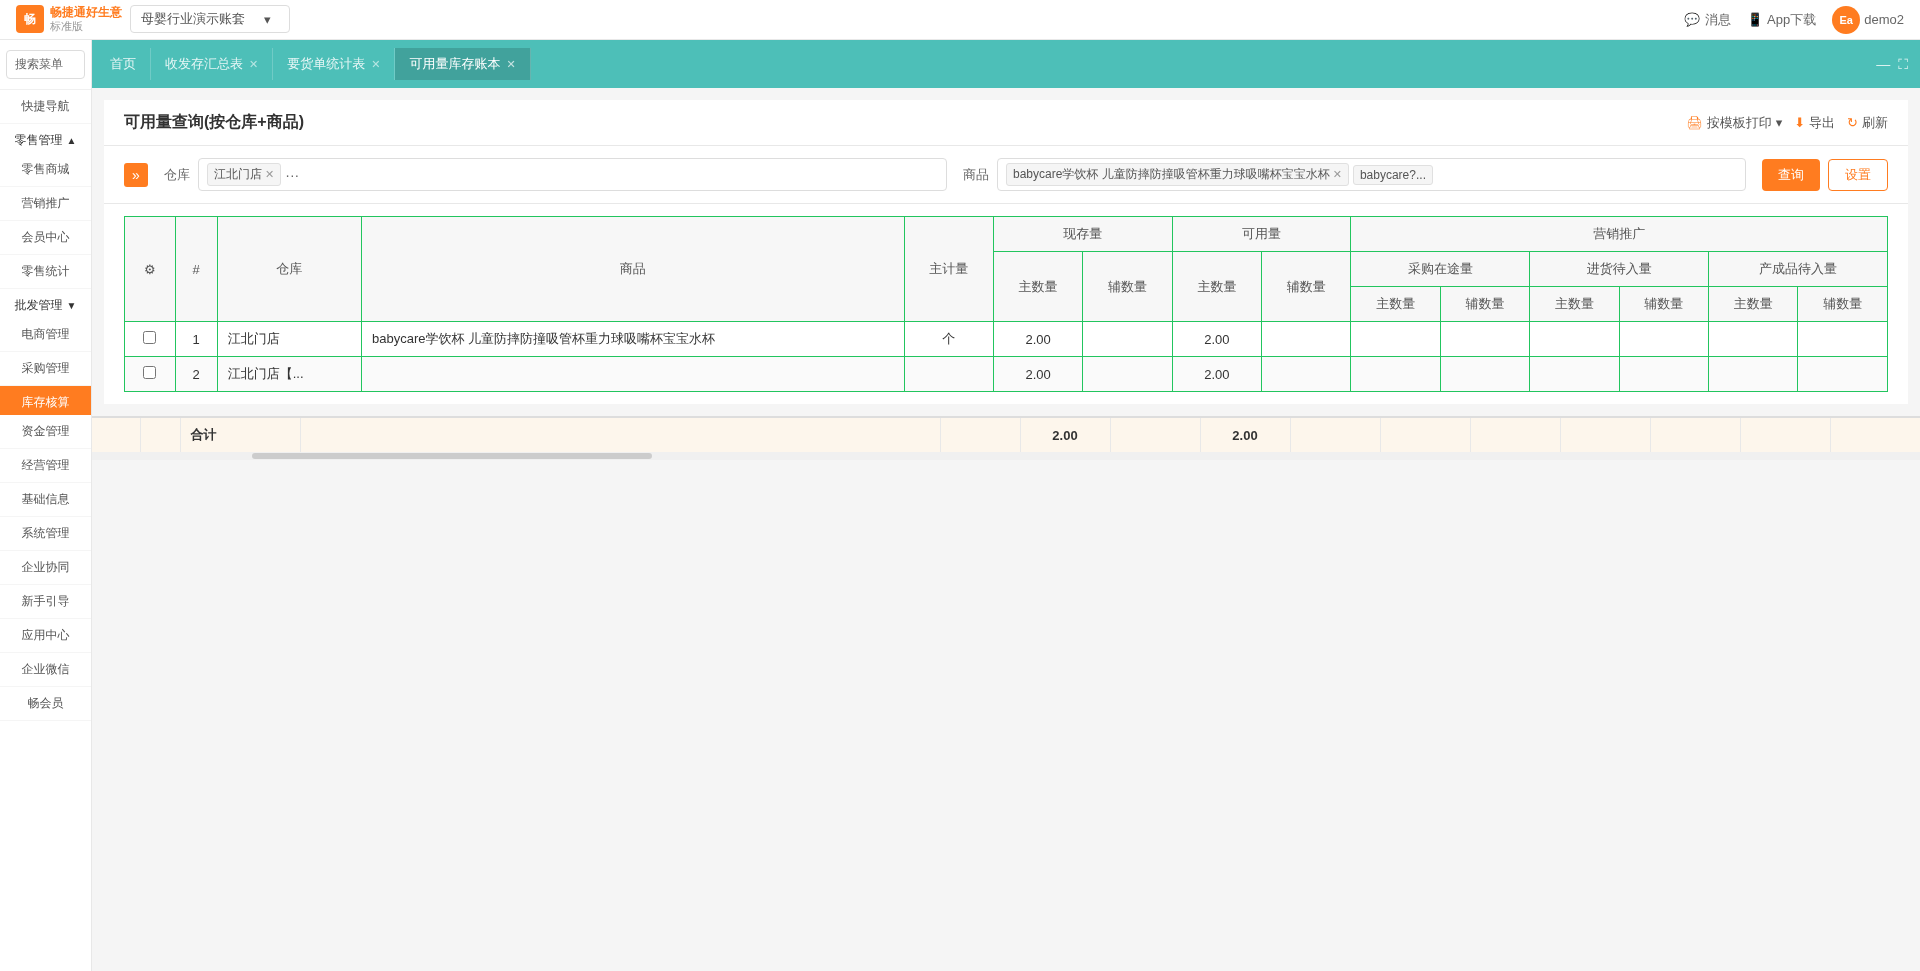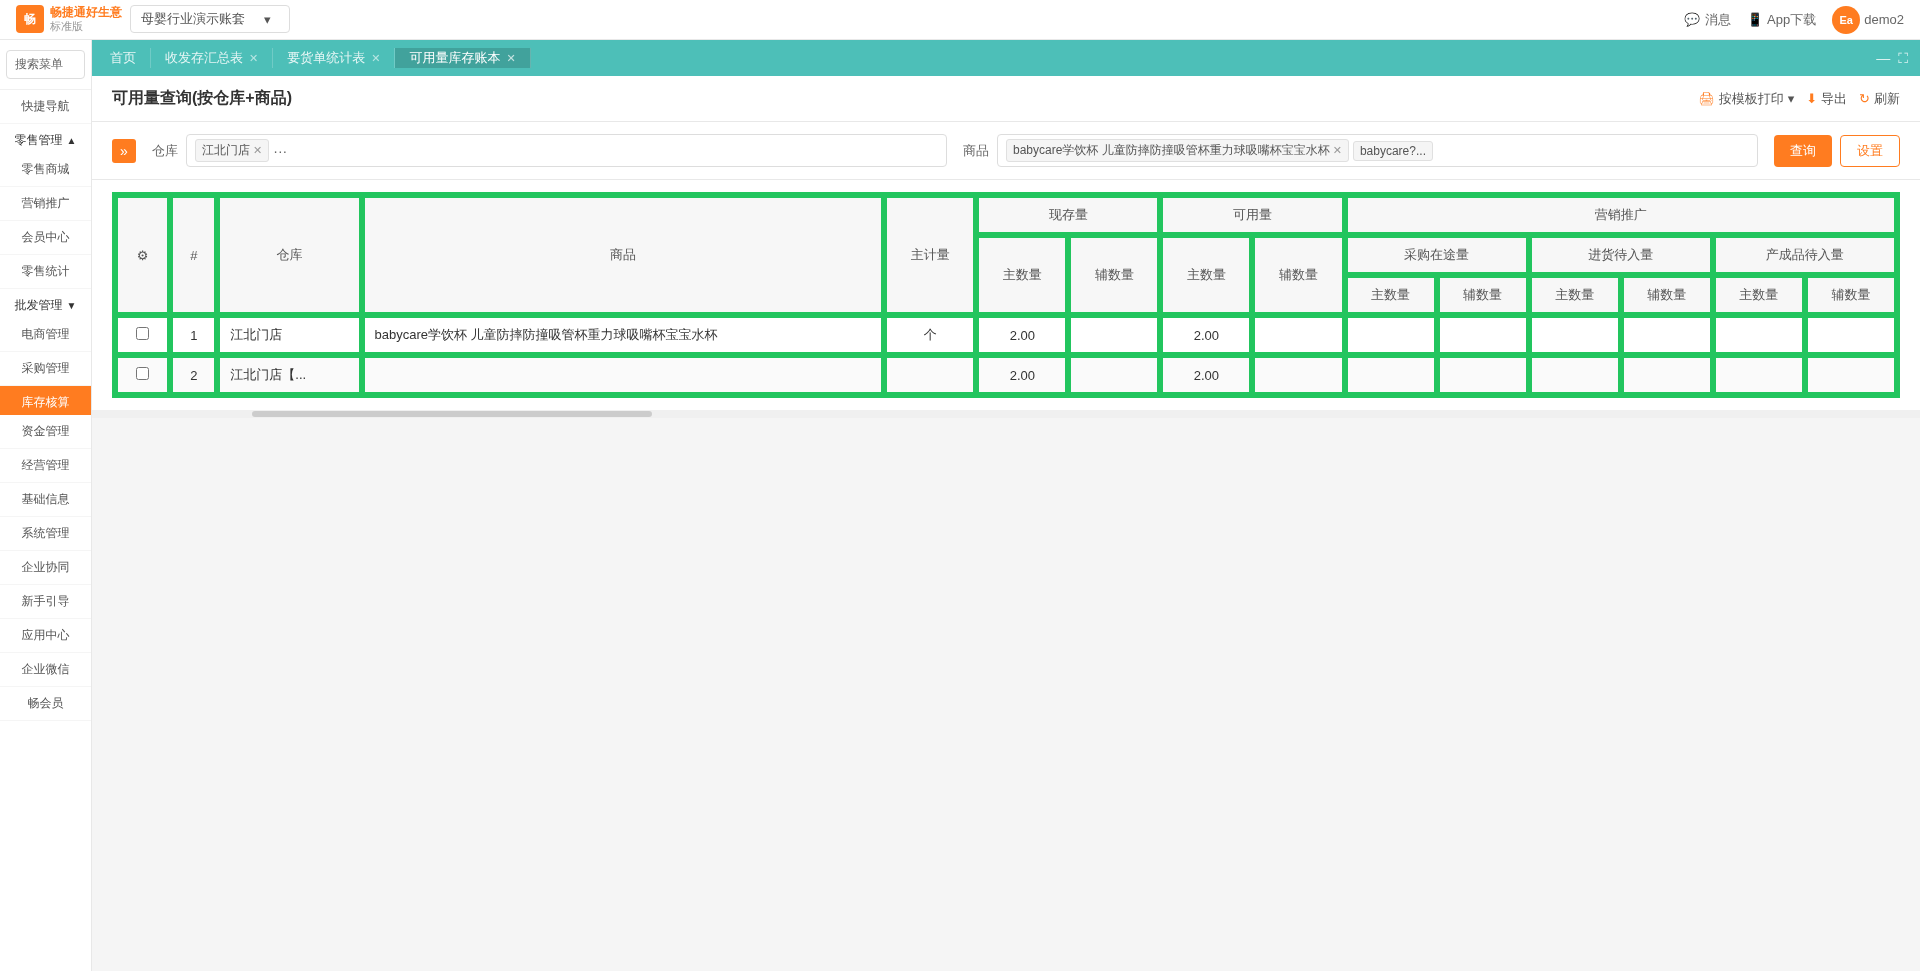--- a/index.html
+++ b/index.html
@@ -160,21 +160,21 @@
       flex-direction: column;
       overflow: hidden;
       background: #f5f5f5;
     }
 
     
     .tab-bar {
       background: #4dbfb8;
       display: flex;
       align-items: center;
-      height: 36px;
+      height: 48px;
       padding: 8px 4px;
       flex-shrink: 0;
     }
     .tab-item {
       display: flex;
       align-items: center;
       gap: 6px;
       padding: 0 14px;
       height: 100%;
       font-size: 13px;
@@ -209,21 +209,21 @@
     .page-content {
       flex: 1;
       overflow-y: auto;
       padding: 0;
       background: #f5f5f5;
     }
 
     
     .inner-page {
       background: #fff;
-      margin: 0;
+      margin: 12px;
     }
 
     
     .page-header {
       display: flex;
       align-items: center;
       justify-content: space-between;
       padding: 12px 20px;
       border-bottom: 1px solid #e8e8e8;
       background: #fff;
@@ -337,21 +337,21 @@
     .table-container {
       padding: 12px 20px;
       background: #fff;
     }
     .data-table {
       width: 100%;
       border-collapse: collapse;
       border: 1px solid #e8e8e8;
     }
     .data-table th, .data-table td {
-      border: 6px solid #22c55e;
+      border: 1px solid #22c55e;
       padding: 8px 10px;
       text-align: center;
       font-size: 13px;
     }
     .data-table thead tr th {
       background: #f7f7f7;
       color: #555;
       font-weight: normal;
     }
     .data-table thead .header-group th {
@@ -576,19 +576,42 @@
       <td></td>
       <td></td>
       <td></td>
       <td></td>
     </tr>
               </tbody>
           </table>
         </div>
       </div>
 
+      <div style="background:#fdf6ec; border-top:2px solid #ddd; padding:0;">
+        <table style="width:100%; border-collapse:collapse;">
+          <tbody>
+              <tr>
+            <td style="width:48px; border-right:1px solid #e8e8e8; padding:8px 10px;"></td>
+            <td style="width:40px; border-right:1px solid #e8e8e8; padding:8px 10px;"></td>
+            <td style="width:120px; padding:8px 10px; border-right:1px solid #e8e8e8; font-weight:bold;">合计</td>
+            <td style="flex:1; border-right:1px solid #e8e8e8; padding:8px 10px; min-width:300px;"></td>
+            <td style="width:80px; border-right:1px solid #e8e8e8; padding:8px 10px;"></td>
+            <td style="width:90px; text-align:center; border-right:1px solid #e8e8e8; padding:8px 10px; font-weight:bold;">2.00</td>
+            <td style="width:90px; border-right:1px solid #e8e8e8; padding:8px 10px;"></td>
+            <td style="width:90px; text-align:center; border-right:1px solid #e8e8e8; padding:8px 10px; font-weight:bold;">2.00</td>
+            <td style="width:90px; border-right:1px solid #e8e8e8; padding:8px 10px;"></td>
+            <td style="width:90px; border-right:1px solid #e8e8e8; padding:8px 10px;"></td>
+            <td style="width:90px; border-right:1px solid #e8e8e8; padding:8px 10px;"></td>
+            <td style="width:90px; border-right:1px solid #e8e8e8; padding:8px 10px;"></td>
+            <td style="width:90px; border-right:1px solid #e8e8e8; padding:8px 10px;"></td>
+            <td style="width:90px; border-right:1px solid #e8e8e8; padding:8px 10px;"></td>
+            <td style="width:90px; padding:8px 10px;"></td>
+          </tr>
+        </tbody>
+          </table>
+      </div>
 
       <div style="height:8px; background:#f0f0f0; display:flex; align-items:center; padding:0 20px;">
         <div style="width:400px; height:6px; background:#ccc; border-radius:3px; margin-left:140px;"></div>
       </div>
     </div>
   </div>
 </div>
 
 </body></html>

